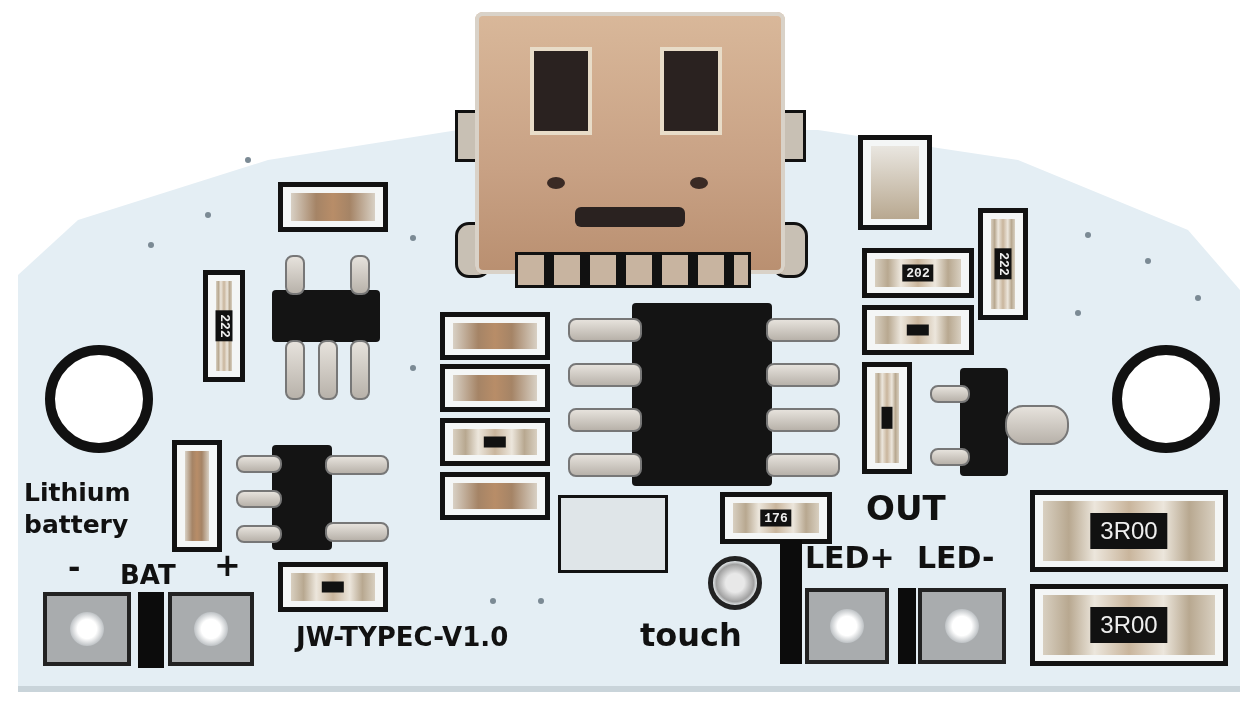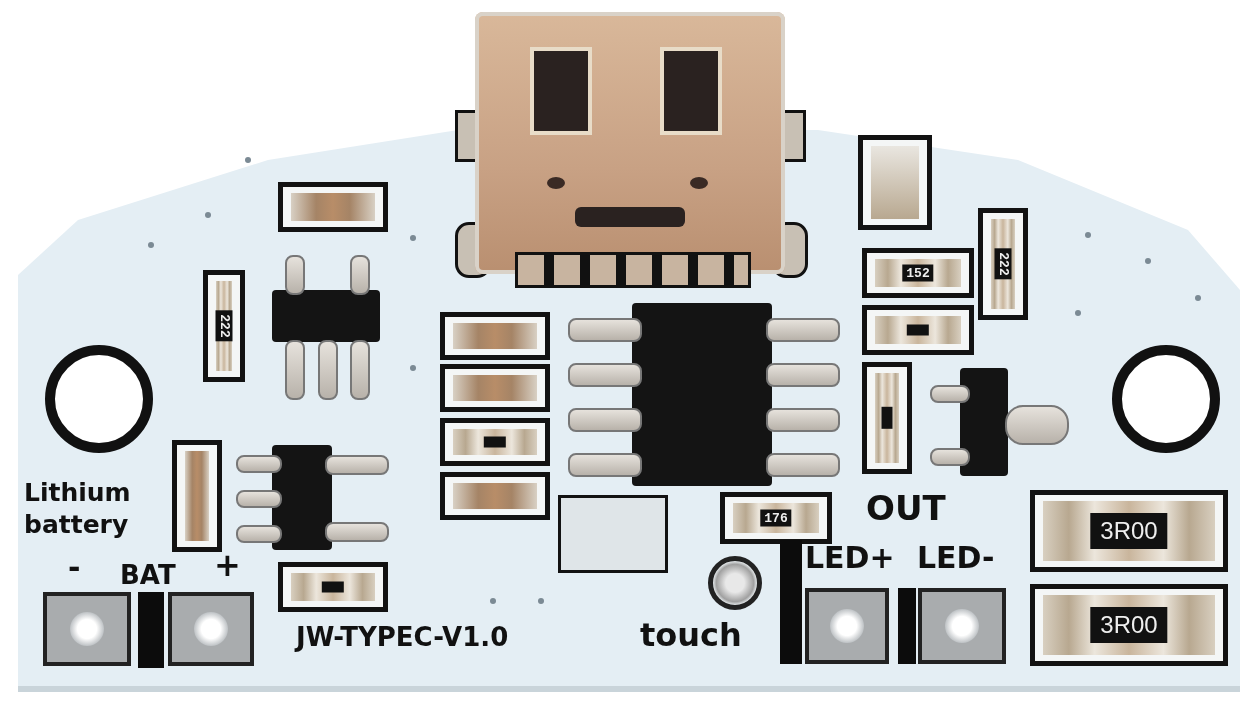--- a/index.html
+++ b/index.html
@@ -117,21 +117,21 @@
   </div>
 <div class="res cap v" style="left:172px;top:440px;width:50px;height:112px;">
     <div class="body"></div>
   </div>
 <div class="res" style="left:278px;top:562px;width:110px;height:50px;">
     <div class="body"></div>
     <div class="mark" style="font-size:8px;">&nbsp;&nbsp;&nbsp;</div>
   </div>
 <div class="res" style="left:862px;top:248px;width:112px;height:50px;">
     <div class="body"></div>
-    <div class="mark">152</div>
+    <div class="mark">202</div>
   </div>
 <div class="res" style="left:862px;top:305px;width:112px;height:50px;">
     <div class="body"></div>
     <div class="mark" style="font-size:8px;">&nbsp;&nbsp;&nbsp;</div>
   </div>
 <div class="res v" style="left:978px;top:208px;width:50px;height:112px;">
     <div class="body"></div>
     <div class="mark">222</div>
   </div>
 <div class="res v" style="left:862px;top:362px;width:50px;height:112px;">

